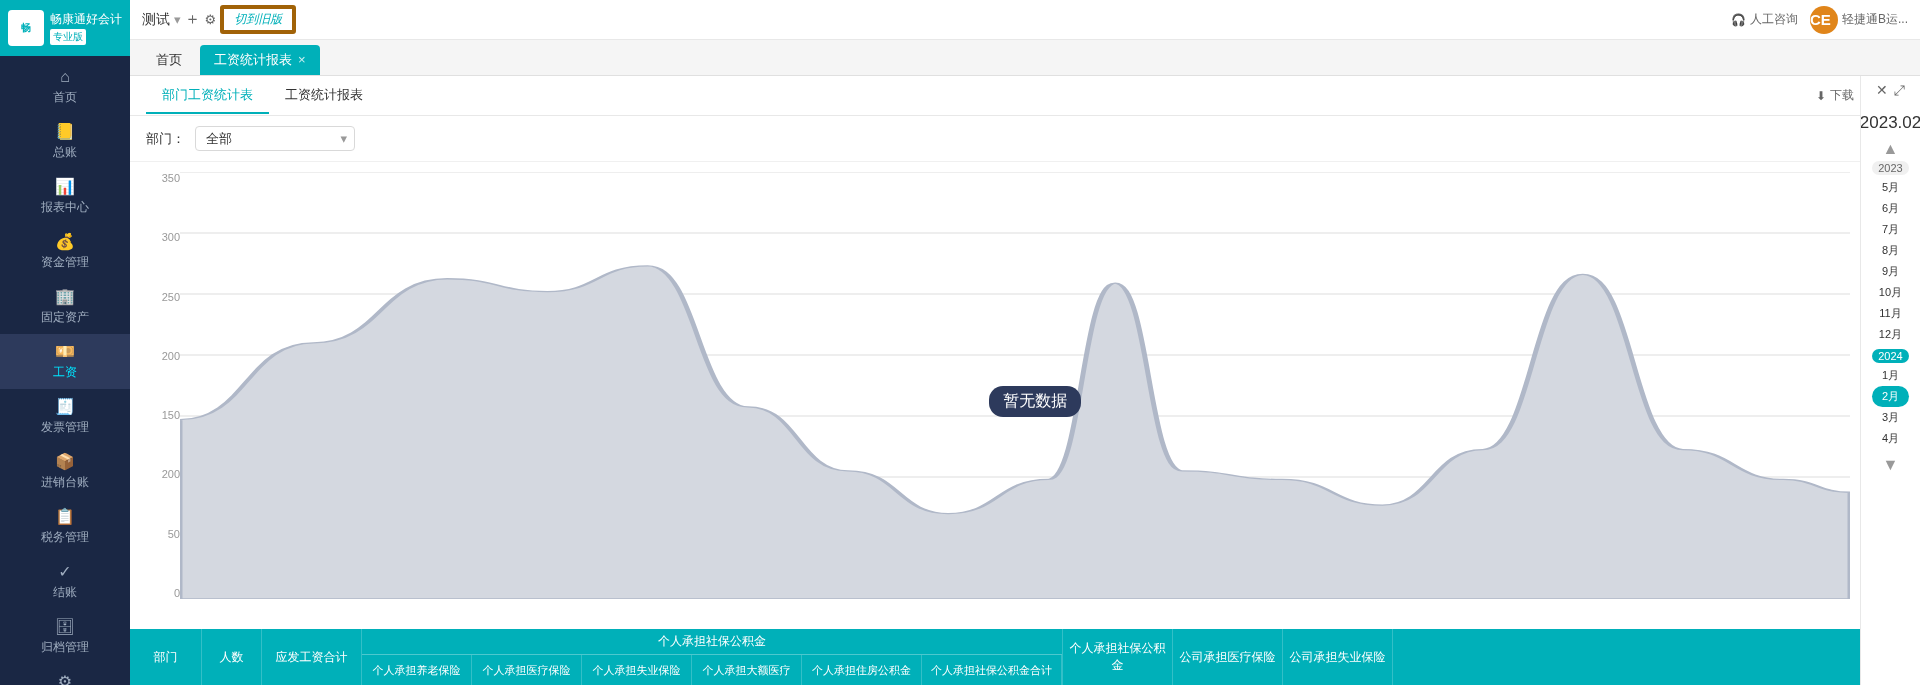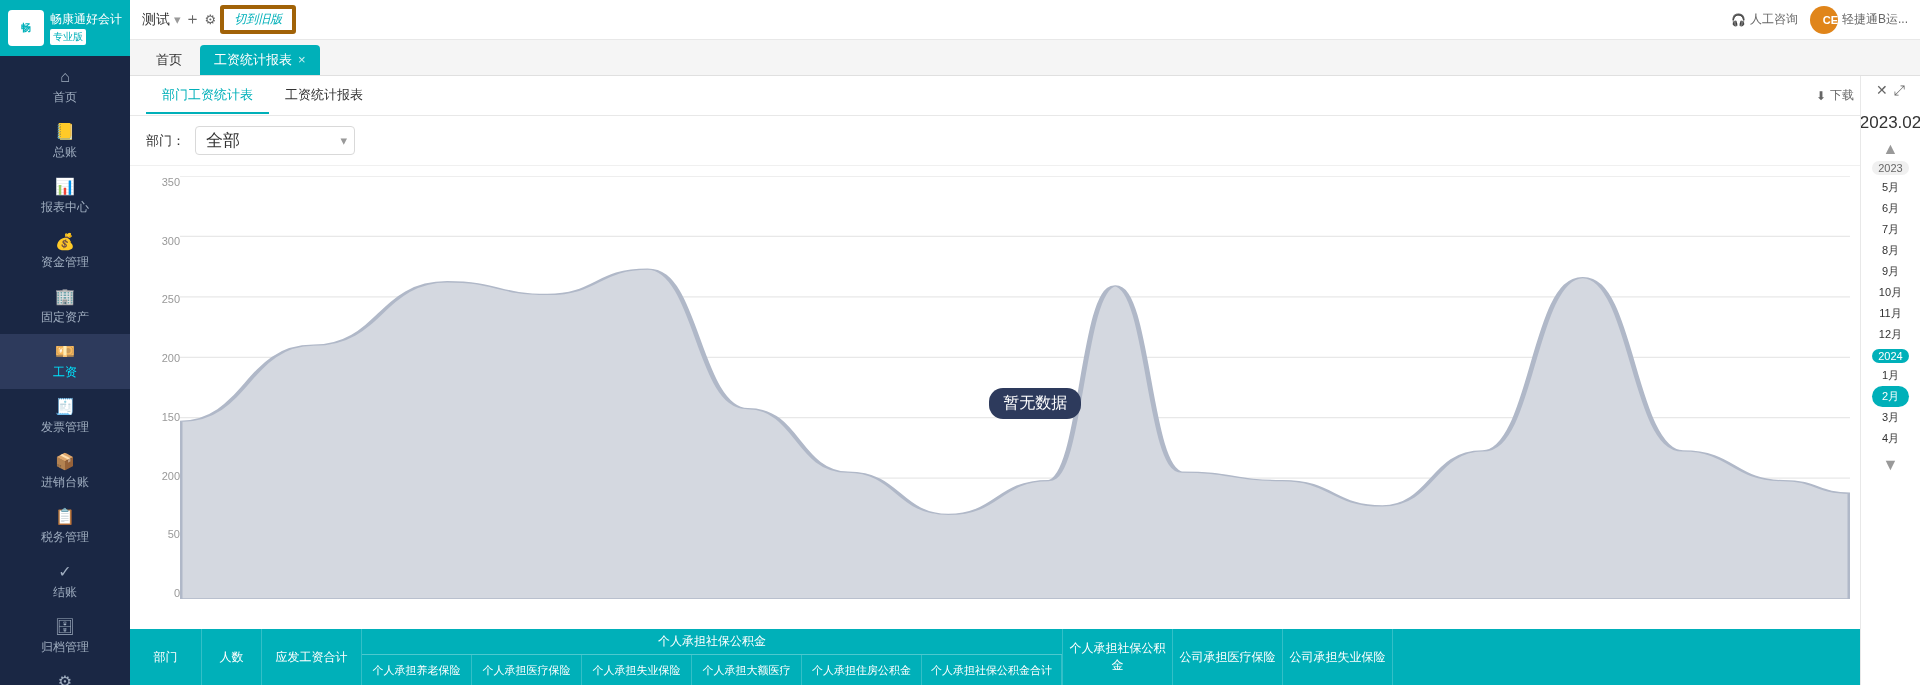--- a/index.html
+++ b/index.html
@@ -139,23 +139,23 @@
       cursor: pointer;
       font-size: 12px;
     }
     .user-avatar {
       width: 28px;
       height: 28px;
       border-radius: 50%;
       background: #e0851a;
       display: flex;
       align-items: center;
-      justify-content: flex-end;
-      color: #fff;
-      font-size: 11px;
+      justify-content: flex-start;
+      color: #fff;
+      font-size: 15px;
       font-weight: bold;
     }
 
     
     .tabbar {
       height: 36px;
       background: #f5f5f5;
       border-bottom: 1px solid #e0e0e0;
       display: flex;
       align-items: flex-end;
@@ -235,21 +235,21 @@
       align-items: center;
       gap: 10px;
       flex-shrink: 0;
       border-bottom: 1px solid #f0f0f0;
     }
     .filter-label { font-size: 13px; color: #333; }
     .filter-select {
       border: 1px solid #d9d9d9;
       border-radius: 4px;
       padding: 4px 28px 4px 10px;
-      font-size: 17px;
+      font-size: 13px;
       color: #333;
       background: #fff;
       appearance: none;
       cursor: pointer;
       width: 160px;
       position: relative;
     }
     .filter-select-wrap {
       position: relative;
       display: inline-flex;

